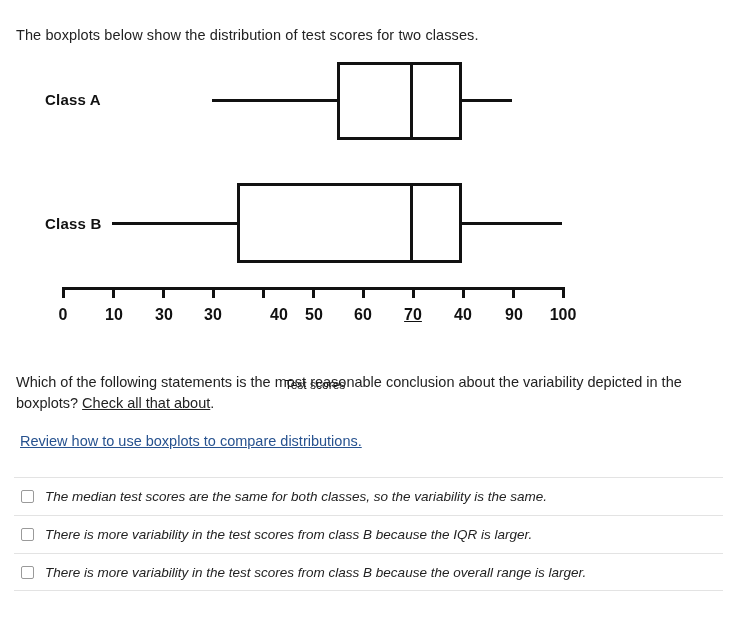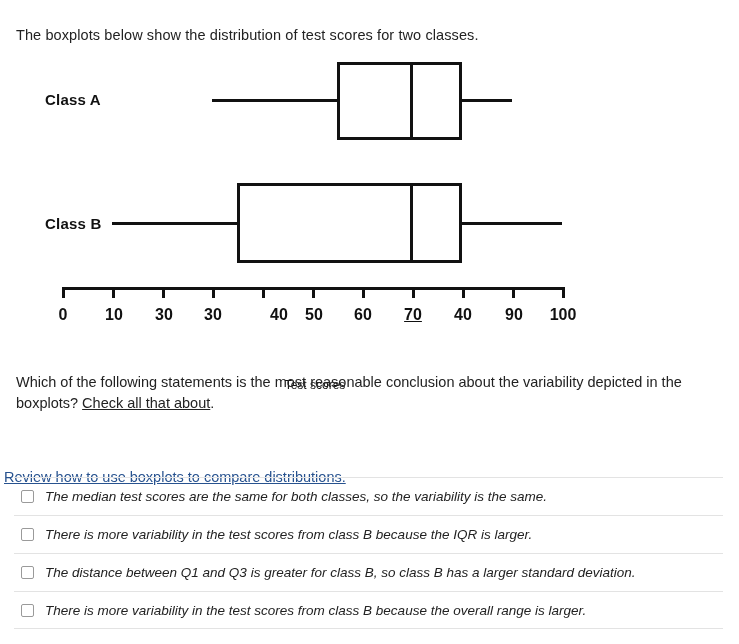--- a/index.html
+++ b/index.html
@@ -101,27 +101,26 @@
     width: 700px;
     font-size: 14.5px;
     line-height: 21px;
     color: #222222;
   }
   .question u {
     text-decoration: underline;
   }
   .review-link {
     position: absolute;
-    left: 4px;
+    left: 20px;
     top: 433px;
     font-size: 14.5px;
     color: #27528f;
     text-decoration: underline;
     cursor: pointer;
-    margin-top: 36px;
   }
 
   
   .choices {
     position: absolute;
     left: 14px;
     top: 477px;
     width: 709px;
     font-style: italic;
   }
@@ -224,19 +223,15 @@
   <div class="choice-row">
     <span class="checkbox"></span>
     <span class="choice-text">The median test scores are the same for both classes, so the variability is the same.</span>
   </div>
   <div class="choice-row">
     <span class="checkbox"></span>
     <span class="choice-text">There is more variability in the test scores from class B because the IQR is larger.</span>
   </div>
   <div class="choice-row">
     <span class="checkbox"></span>
-    <span class="choice-text">The distance between Q1 and Q3 is greater for class B, so class B has a larger standard deviation.</span>
-  </div>
-  <div class="choice-row">
-    <span class="checkbox"></span>
     <span class="choice-text">There is more variability in the test scores from class B because the overall range is larger.</span>
   </div>
 </div>
 
 </body></html>

